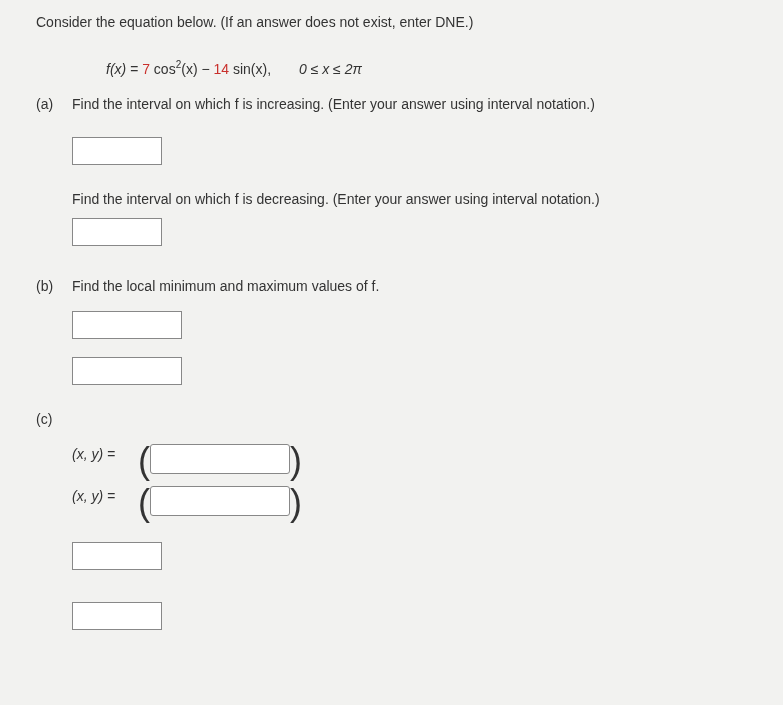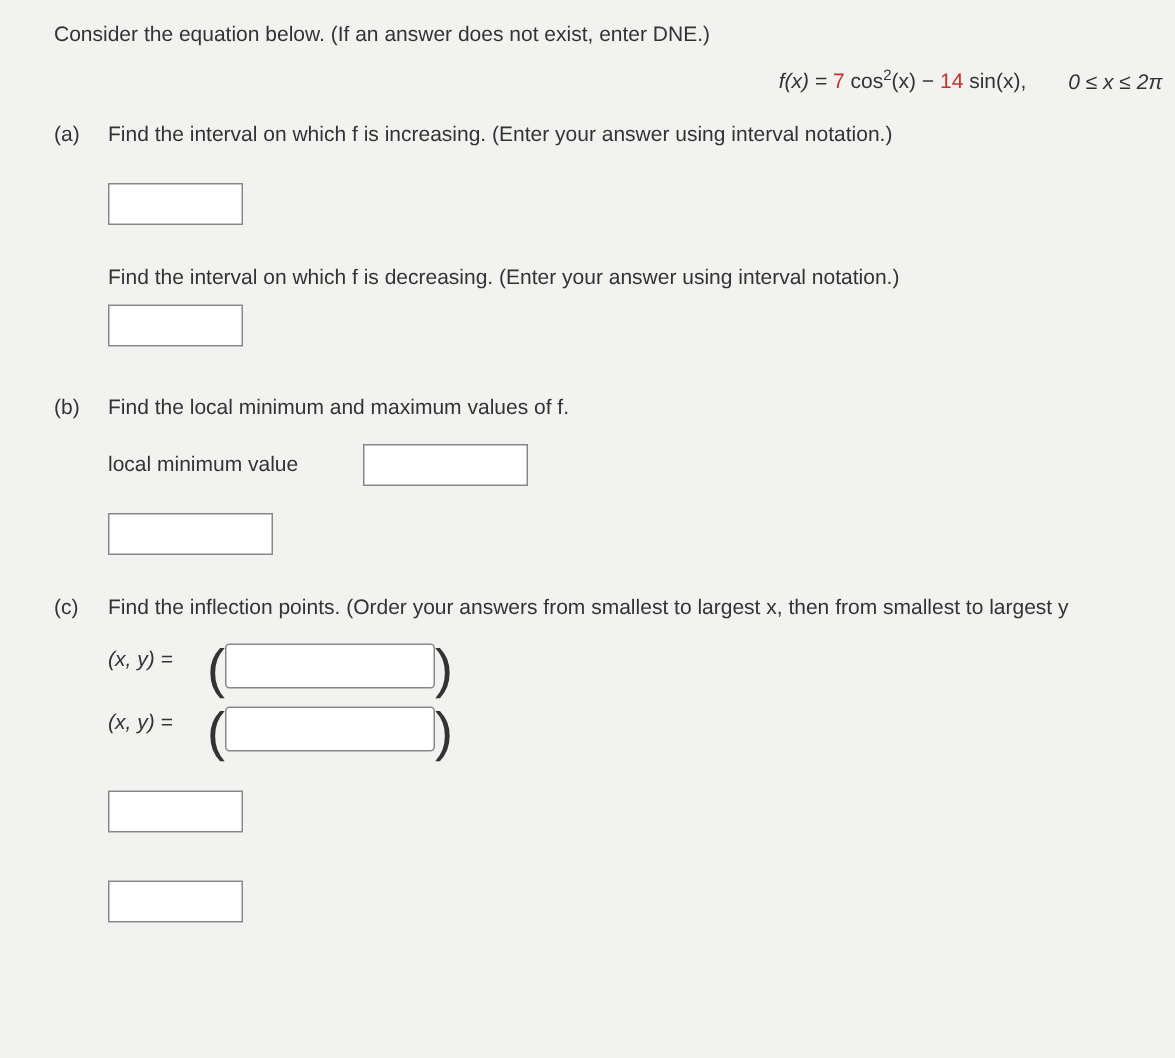--- a/index.html
+++ b/index.html
@@ -10,26 +10,25 @@
     body {
       font-family: Arial, Helvetica, sans-serif;
       font-size: 14px;
       color: #333;
       background: #f2f2f0;
       width: 783px;
       padding: 12px 8px 12px 36px;
       line-height: 1.5;
     }
     .intro {
-      margin-bottom: 10px;
+      margin-bottom: 24px;
     }
     .equation {
       margin: 8px 0 14px 70px;
       font-size: 14px;
-      text-align: right;
     }
     .equation .fx { font-style: italic; }
     .equation .num { color: #c9302c; }
     .equation sup { font-size: 10px; vertical-align: super; }
     .equation .domain { margin-left: 24px; font-style: italic; }
     .part {
       margin-bottom: 24px;
     }
     .part-row {
       display: flex;
@@ -123,33 +122,31 @@
   </div>
 </div>
 
 <div class="part">
   <div class="part-row">
     <div class="part-label">(b)</div>
     <div>Find the local minimum and maximum values of f.</div>
   </div>
   <div class="sub">
     <div class="value-row">
-      <div class="value-label">local minimum value</div>
       <span class="answer-input-med"></span>
     </div>
     <div class="value-row">
       <span class="answer-input-med"></span>
     </div>
   </div>
 </div>
 
 <div class="part">
   <div class="part-row">
     <div class="part-label">(c)</div>
-    <div>Find the inflection points. (Order your answers from smallest to largest x, then from smallest to largest y</div>
   </div>
   <div class="sub">
     <div class="xy-row">
       <span class="xy-label">(x, y)  =</span>
       <span class="big-paren">(</span>
       <span class="answer-input-wide"></span>
       <span class="big-paren">)</span>
     </div>
     <div class="xy-row">
       <span class="xy-label">(x, y)  =</span>

